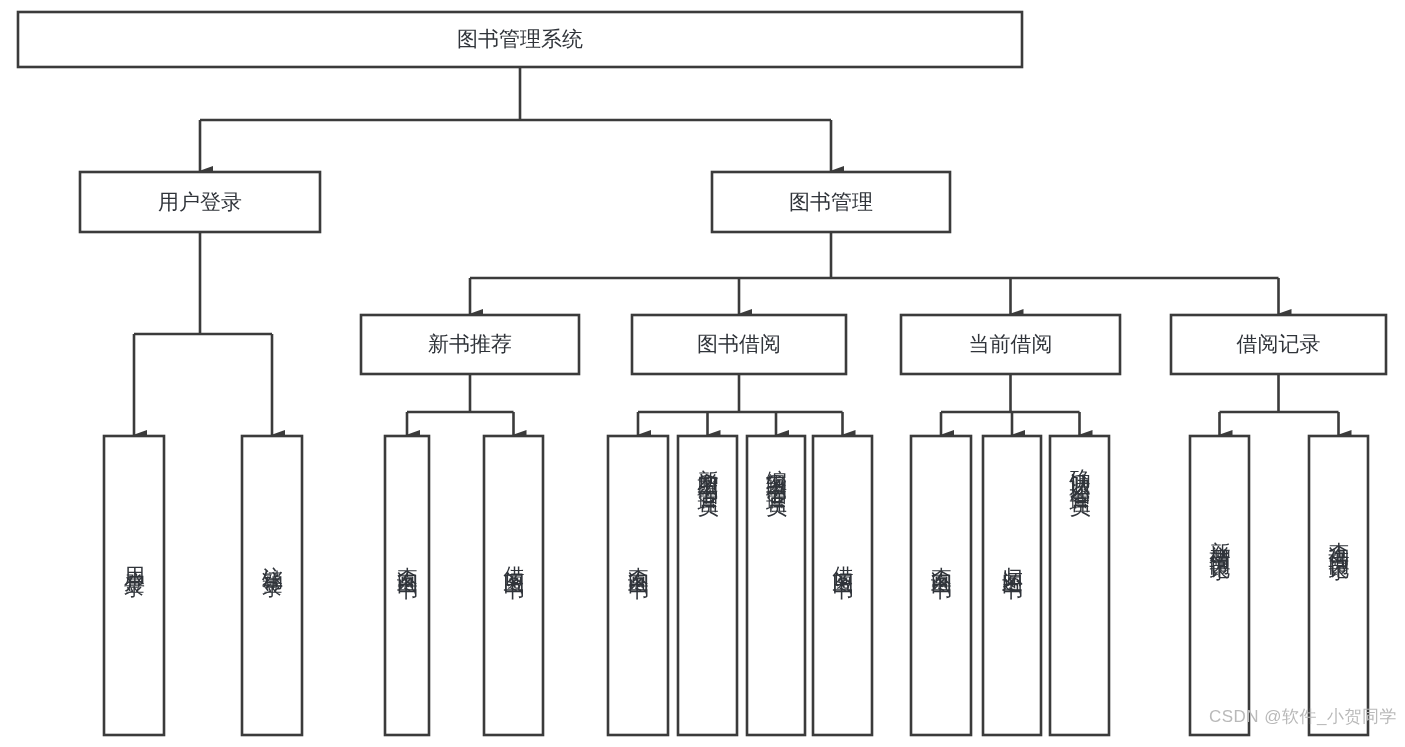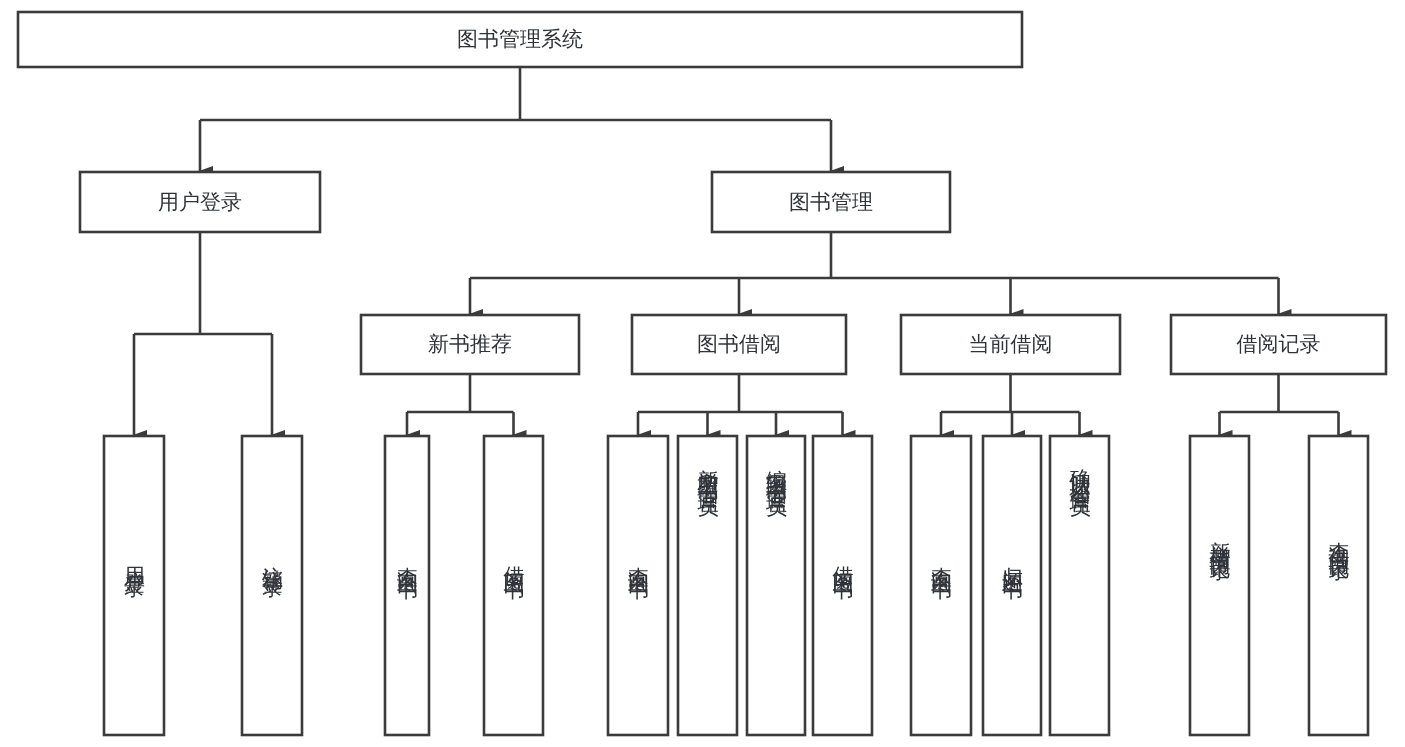--- a/index.html
+++ b/index.html
@@ -164,13 +164,14 @@
           <rect x="1190" y="436" width="59" height="299" rx="0" class="node-rect"></rect>
           <text class="leaf-label" x="1220.5" y="524.5">新增借阅记录</text>
         </g>
         <g>
           <rect x="1309" y="436" width="59" height="299" rx="0" class="node-rect"></rect>
           <text class="leaf-label" x="1339.5" y="524.5">查询借阅记录</text>
         </g>
       </g>
   </svg>
 
+  <div class="watermark">CSDN @软件_小贺同学</div>
 </div>
 
 </body></html>

